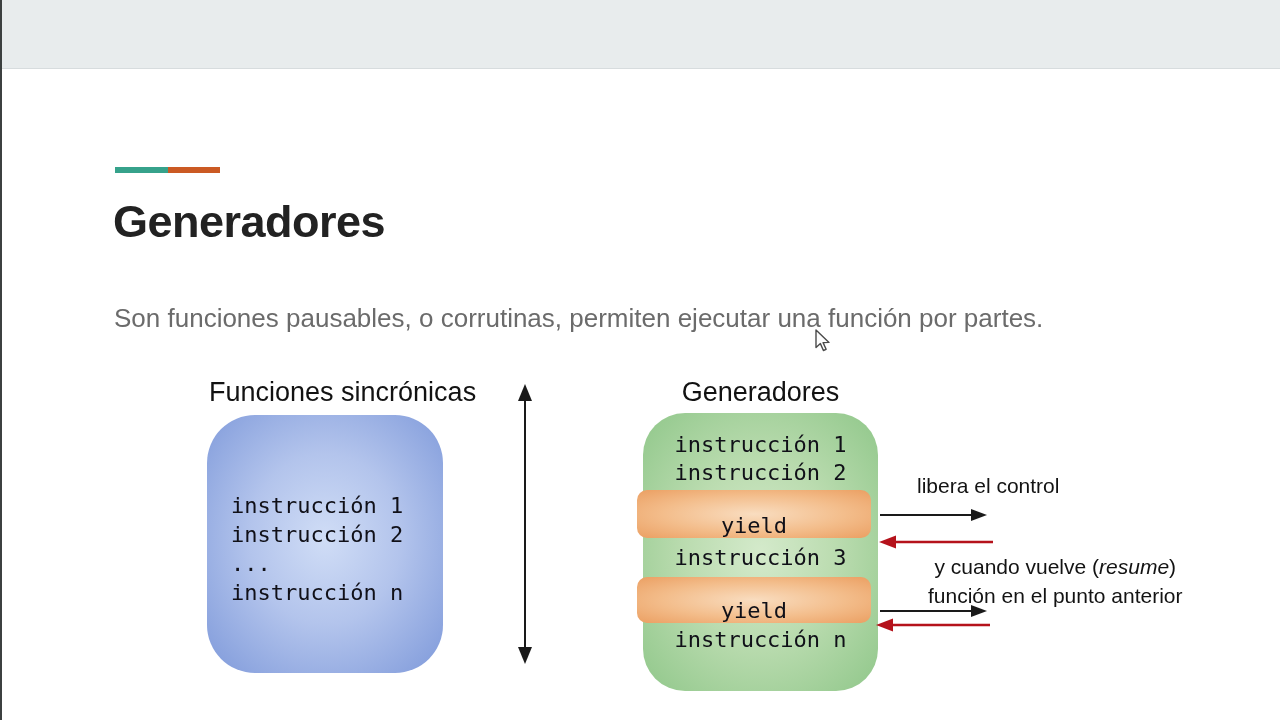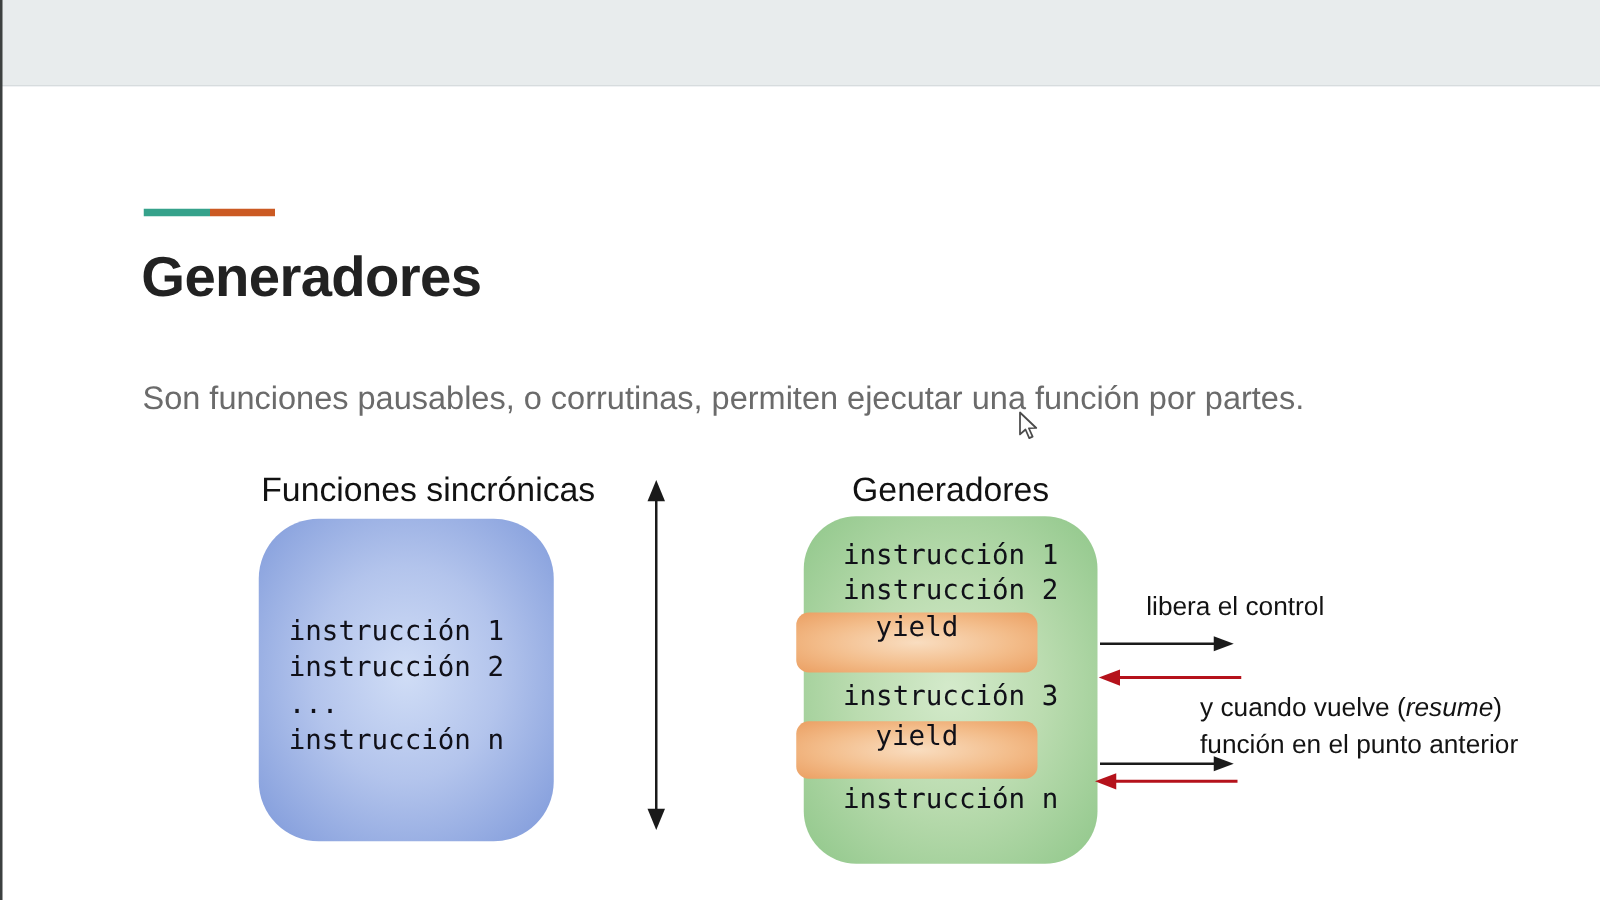--- a/index.html
+++ b/index.html
@@ -28,28 +28,28 @@
     background:radial-gradient(ellipse at 50% 48%, #d0ddf6 0%, #b3c4ec 45%, #7e99da 100%);
   }
   .code{font-family:"DejaVu Sans Mono","Liberation Mono",monospace;color:#101018;}
   .blue-code{position:absolute;left:231px;top:491px;font-size:22px;line-height:29px;white-space:pre;}
   .green-box{
     position:absolute;left:643px;top:413px;width:235px;height:278px;border-radius:42px;
     background:radial-gradient(ellipse at 50% 50%, #d4eacb 0%, #bbdcb0 45%, #90c78a 100%);
   }
   .gcode{position:absolute;left:643px;width:235px;text-align:center;font-size:22px;line-height:24px;}
   .yield-band{
-    position:absolute;left:637px;width:193px;border-radius:10px;
+    position:absolute;left:637px;width:234px;border-radius:10px;
     background:radial-gradient(ellipse at 50% 50%, #f9ddc0 0%, #f3bd8b 55%, #eb9f62 100%);
-    display:flex;align-items:flex-start;justify-content:center;
+    display:flex;align-items:flex-end;justify-content:center;
     font-size:22px;
   }
   .annotation{position:absolute;color:#131313;font-size:21px;line-height:29px;}
   .ann-release{left:917px;top:471px;}
-  .ann-resume{left:960px;top:552px;}
+  .ann-resume{left:928px;top:552px;text-align:center;}
   svg{position:absolute;overflow:visible;}
 </style>
 </head>
 <body>
 
 <div class="stage">
 
   <div class="top-band"></div>
   <div class="left-edge"></div>
 

